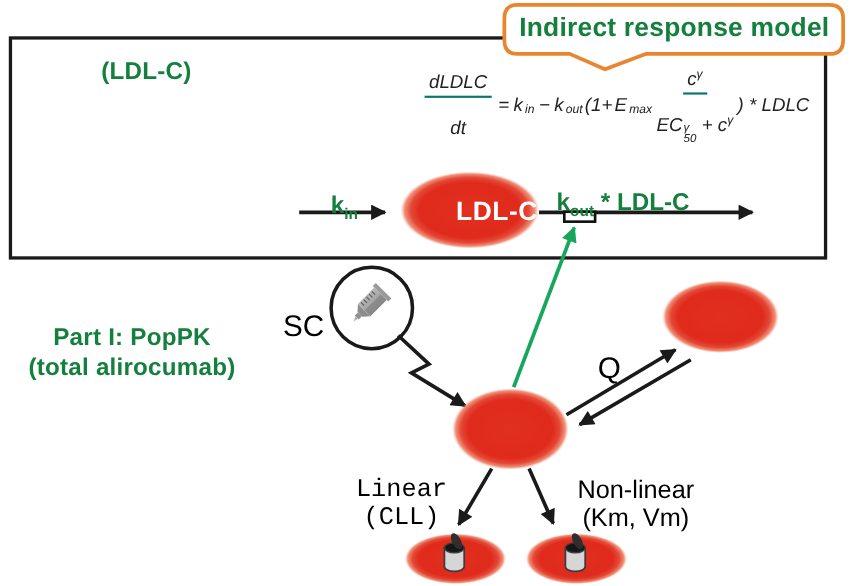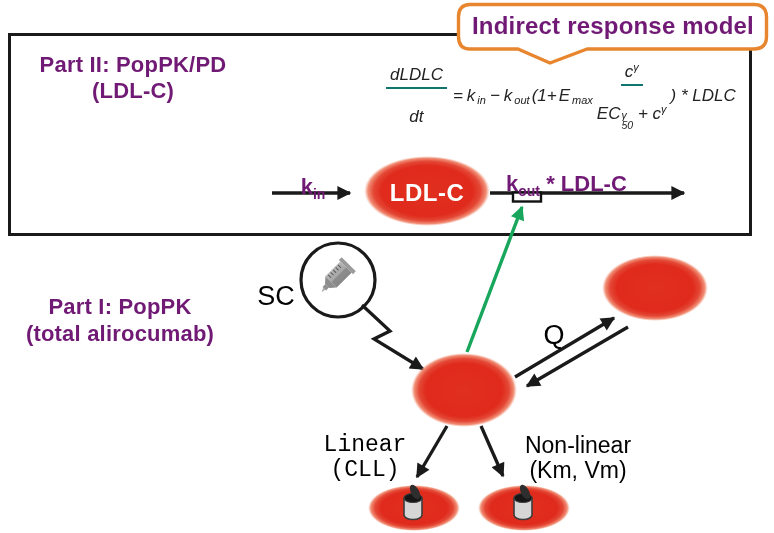--- a/index.html
+++ b/index.html
@@ -1,24 +1,24 @@
 <!DOCTYPE html>
 <html><head>
 <meta charset="utf-8">
 <style>
   html,body { margin:0; padding:0; background:#ffffff; }
   .stage {
     position:relative; width:774px; height:533px; background:#ffffff;
     font-family:"Liberation Sans", sans-serif; overflow:hidden;
   }
   .stage svg.layer { position:absolute; left:0; top:0; z-index:1; }
-  .lbl { position:absolute; z-index:2; color:#701a75; }
+  .lbl { position:absolute; z-index:2; color:#15803d; }
   .center { text-align:center; }
   .red { color:#000000; }
-  .white { color:#ffffff; }
+  .white { color:#ffffff;text-align:right; }
 
   .part-title { font-size:22px; font-weight:bold; line-height:26px; letter-spacing:0.2px; }
   .callout-label { font-size:24px; font-weight:bold; letter-spacing:0.2px; }
 
   .rate-label { font-size:22px; font-weight:bold;margin-top:22px; }
   .rate-label .sb { font-size:14px; position:relative; top:5px; font-weight:bold; }
 
   .comp-label { font-size:24px; font-weight:bold; letter-spacing:0.5px; }
 
   .flow-label { font-size:23px; line-height:25px; }
@@ -116,21 +116,20 @@
     <path d="M481,426 L503,476" stroke="#1a1a1a" stroke-width="3.3" marker-end="url(#mb)"></path>
 
     <ellipse cx="427" cy="191" rx="63" ry="35" fill="url(#redGrad)"></ellipse>
     <ellipse cx="464" cy="390" rx="53" ry="37" fill="url(#redGrad)"></ellipse>
     <ellipse cx="655" cy="288" rx="53" ry="33" fill="url(#redGrad)"></ellipse>
   </svg>
 
   <div class="lbl callout-label center" style="left:460px; top:12px; width:306px;">Indirect response model</div>
 
   <div class="lbl part-title center" style="left:28px; top:52px; width:210px;">
-    <div>Part II: PopPK/PD</div>
     <div>(LDL-C)</div>
   </div>
 
   <div class="lbl equation" style="left:384px; top:70px;">
     <span class="frac">
       <span class="num">dLDLC</span>
       <span class="den">dt</span>
     </span>
     <span class="op">=</span>
     <span>k</span>

